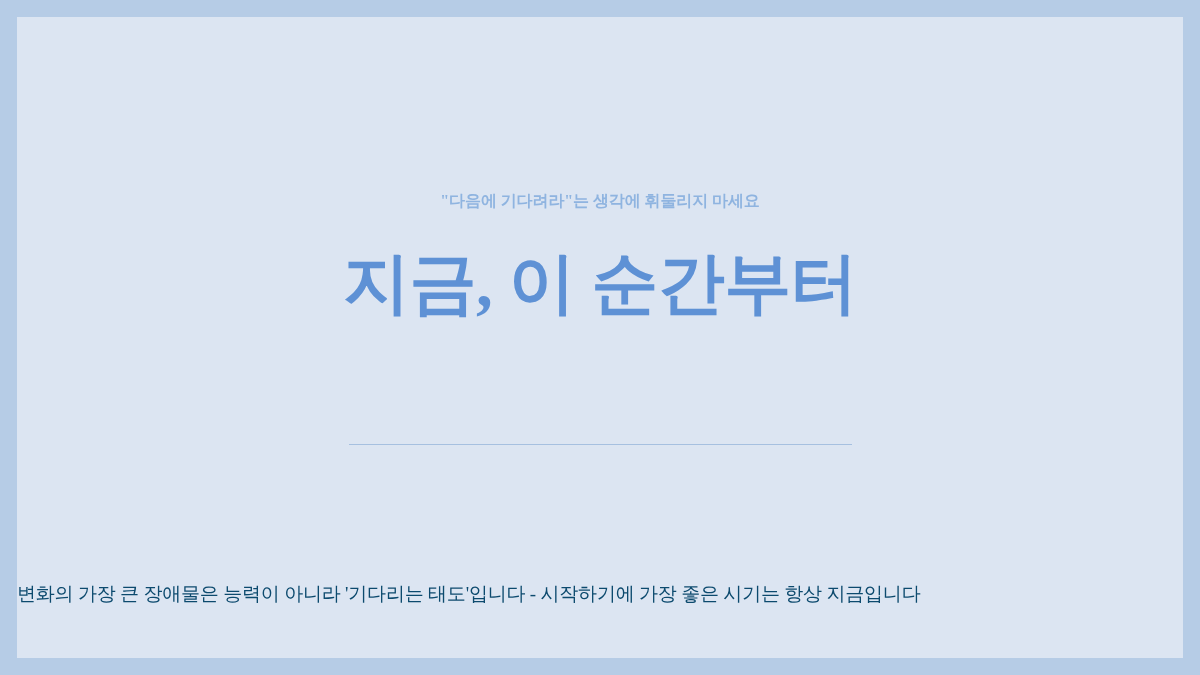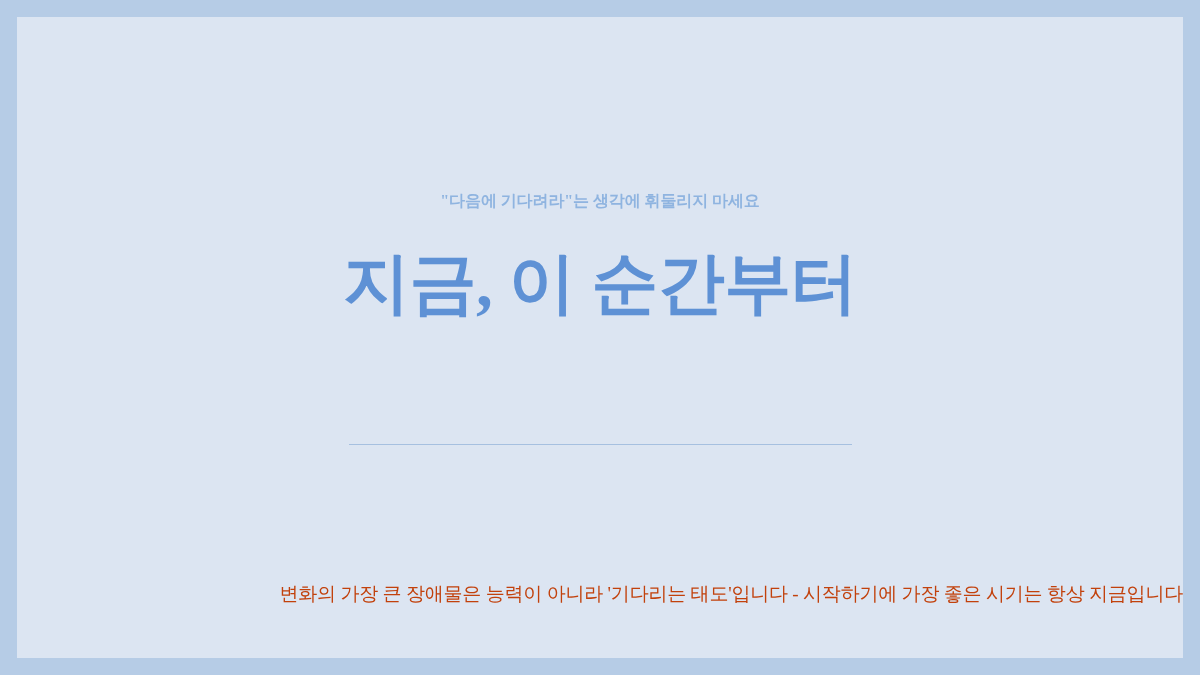--- a/index.html
+++ b/index.html
@@ -94,25 +94,25 @@
     background: #a6c0e0;
     border: 0;
     margin: 0;
   }
 
   .caption {
     position: absolute;
     left: 0;
     right: 0;
     top: 563px;
-    text-align: right;
+    text-align: left;
     font-family: "Liberation Serif", "DejaVu Serif", serif;
     font-size: 19px;
     font-weight: 400;
-    color: #c2410c;
+    color: #0c4a6e;
     line-height: 1.5;
     letter-spacing: -0.2px;
     white-space: nowrap;
   }
 </style>
 </head>
 <body>
 
 <div class="slide">
   <div class="slide-inner">

